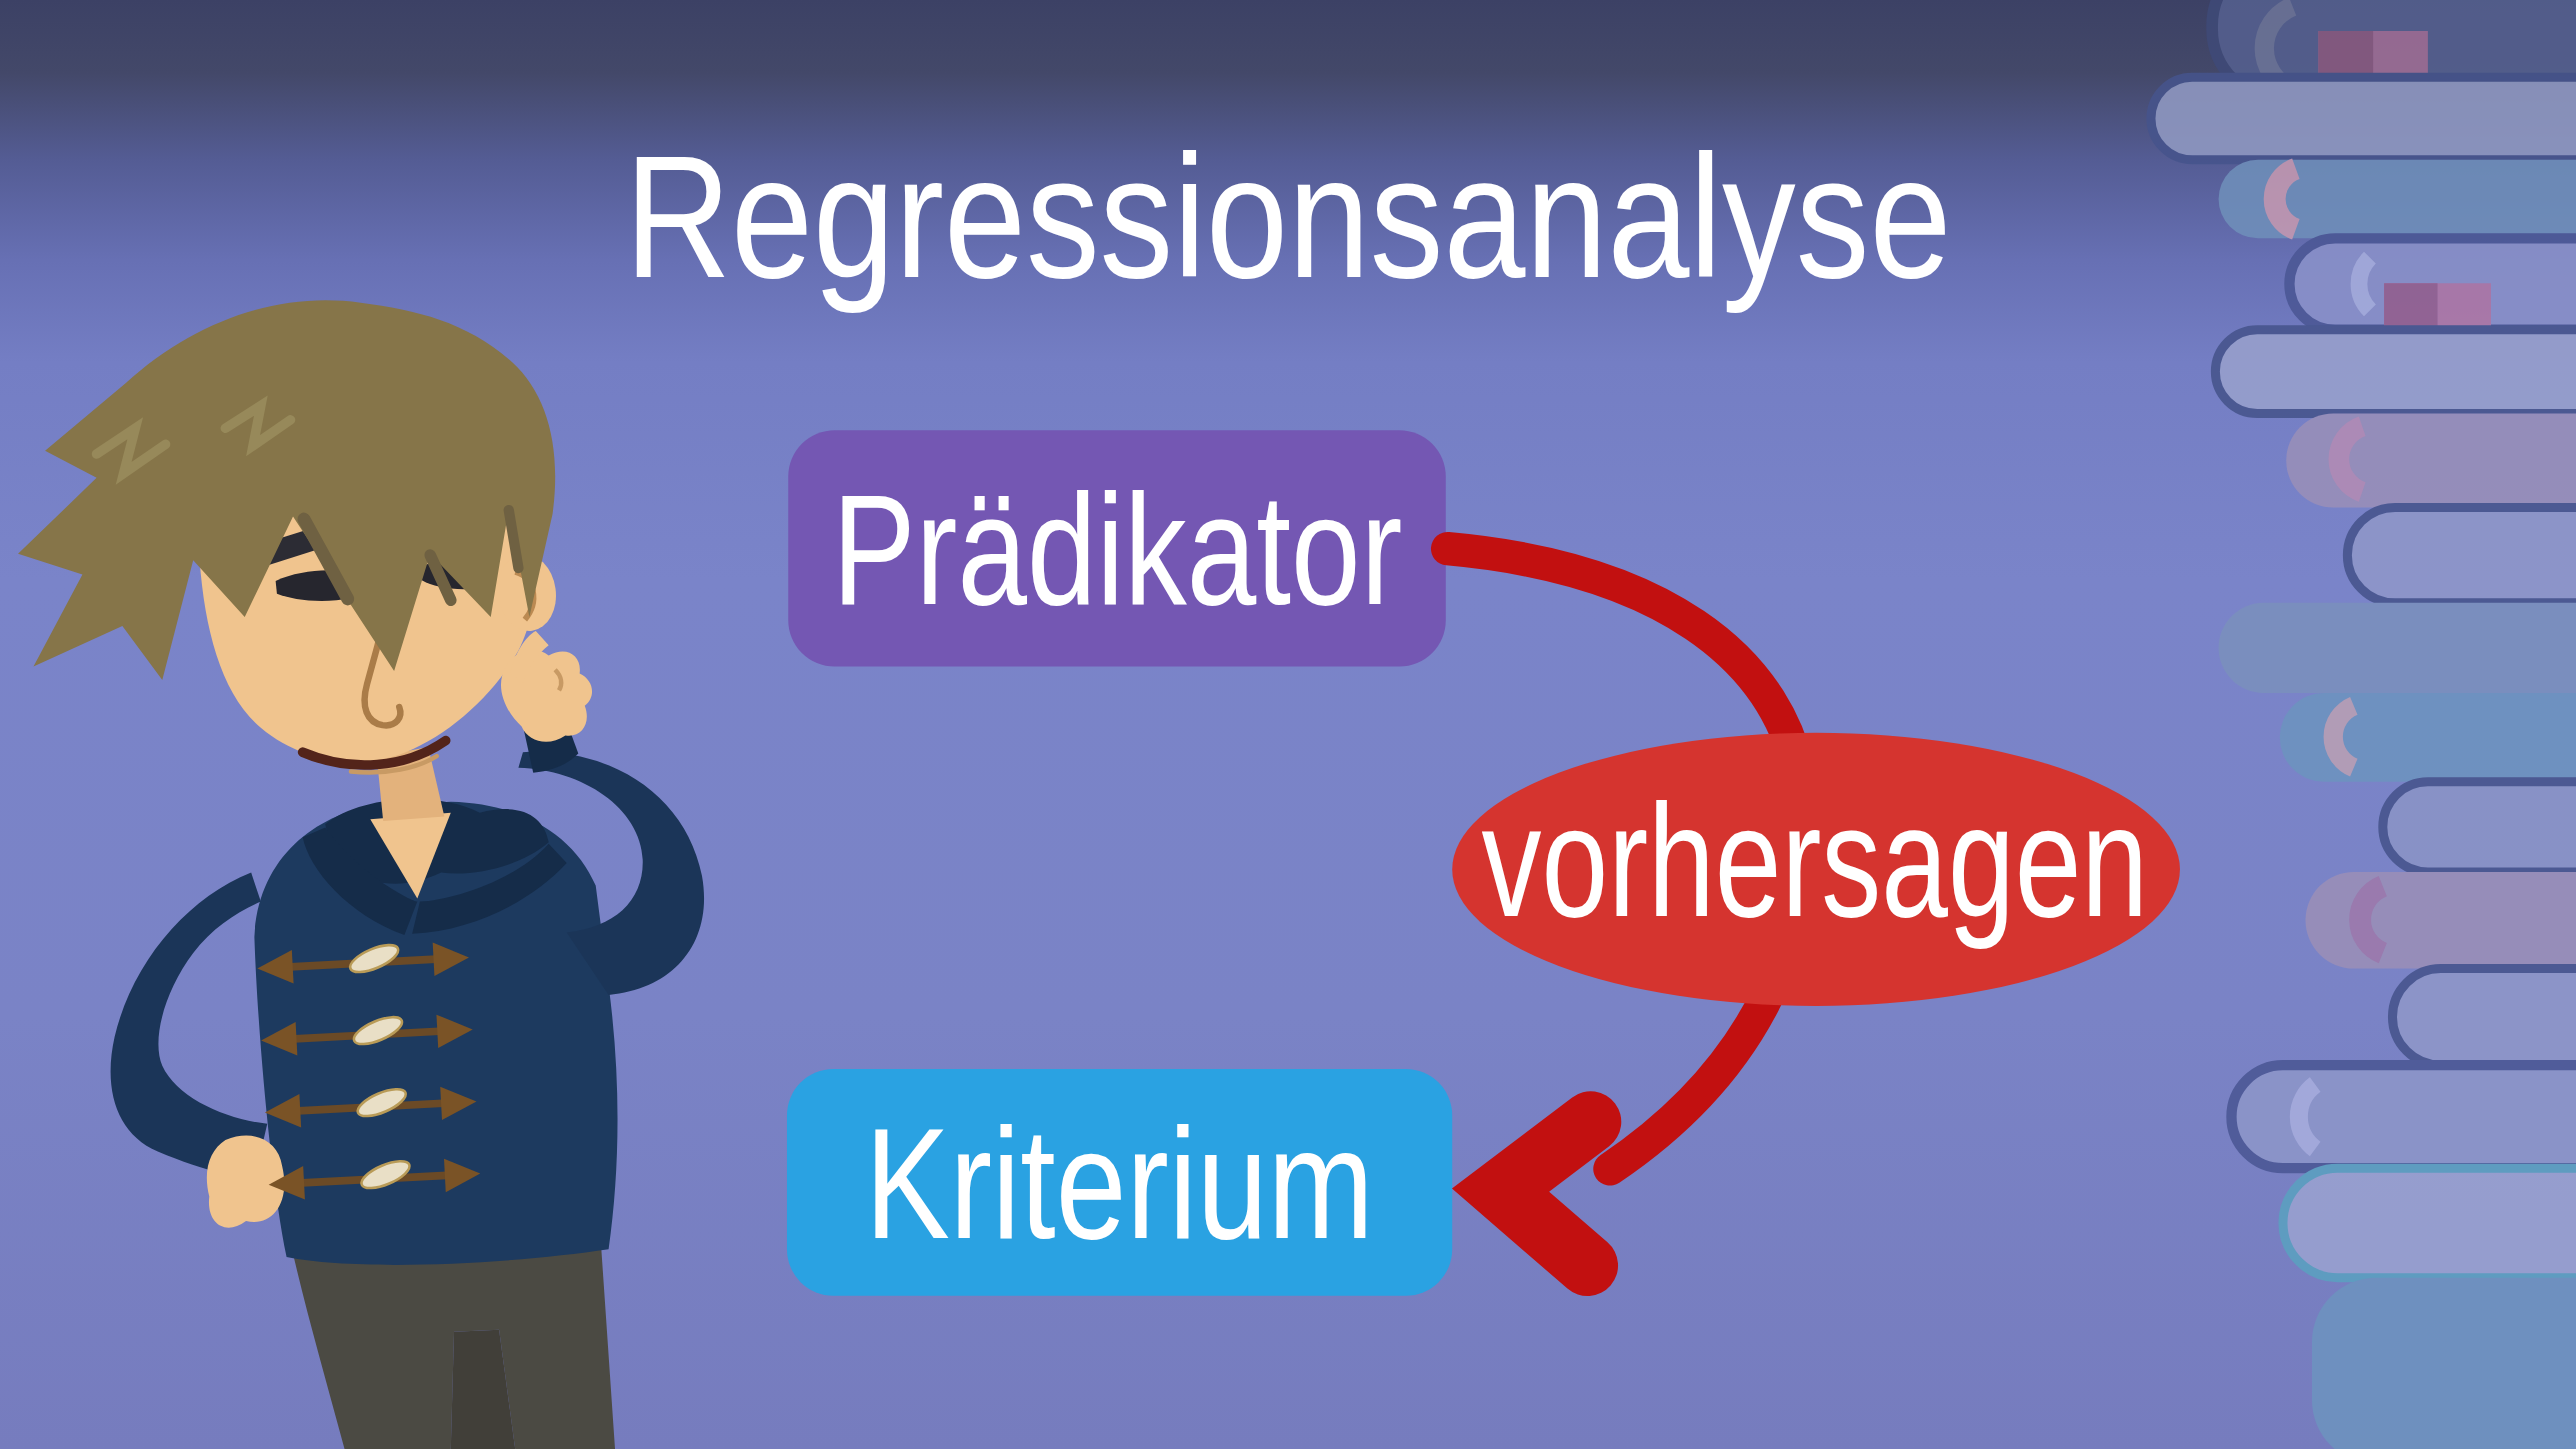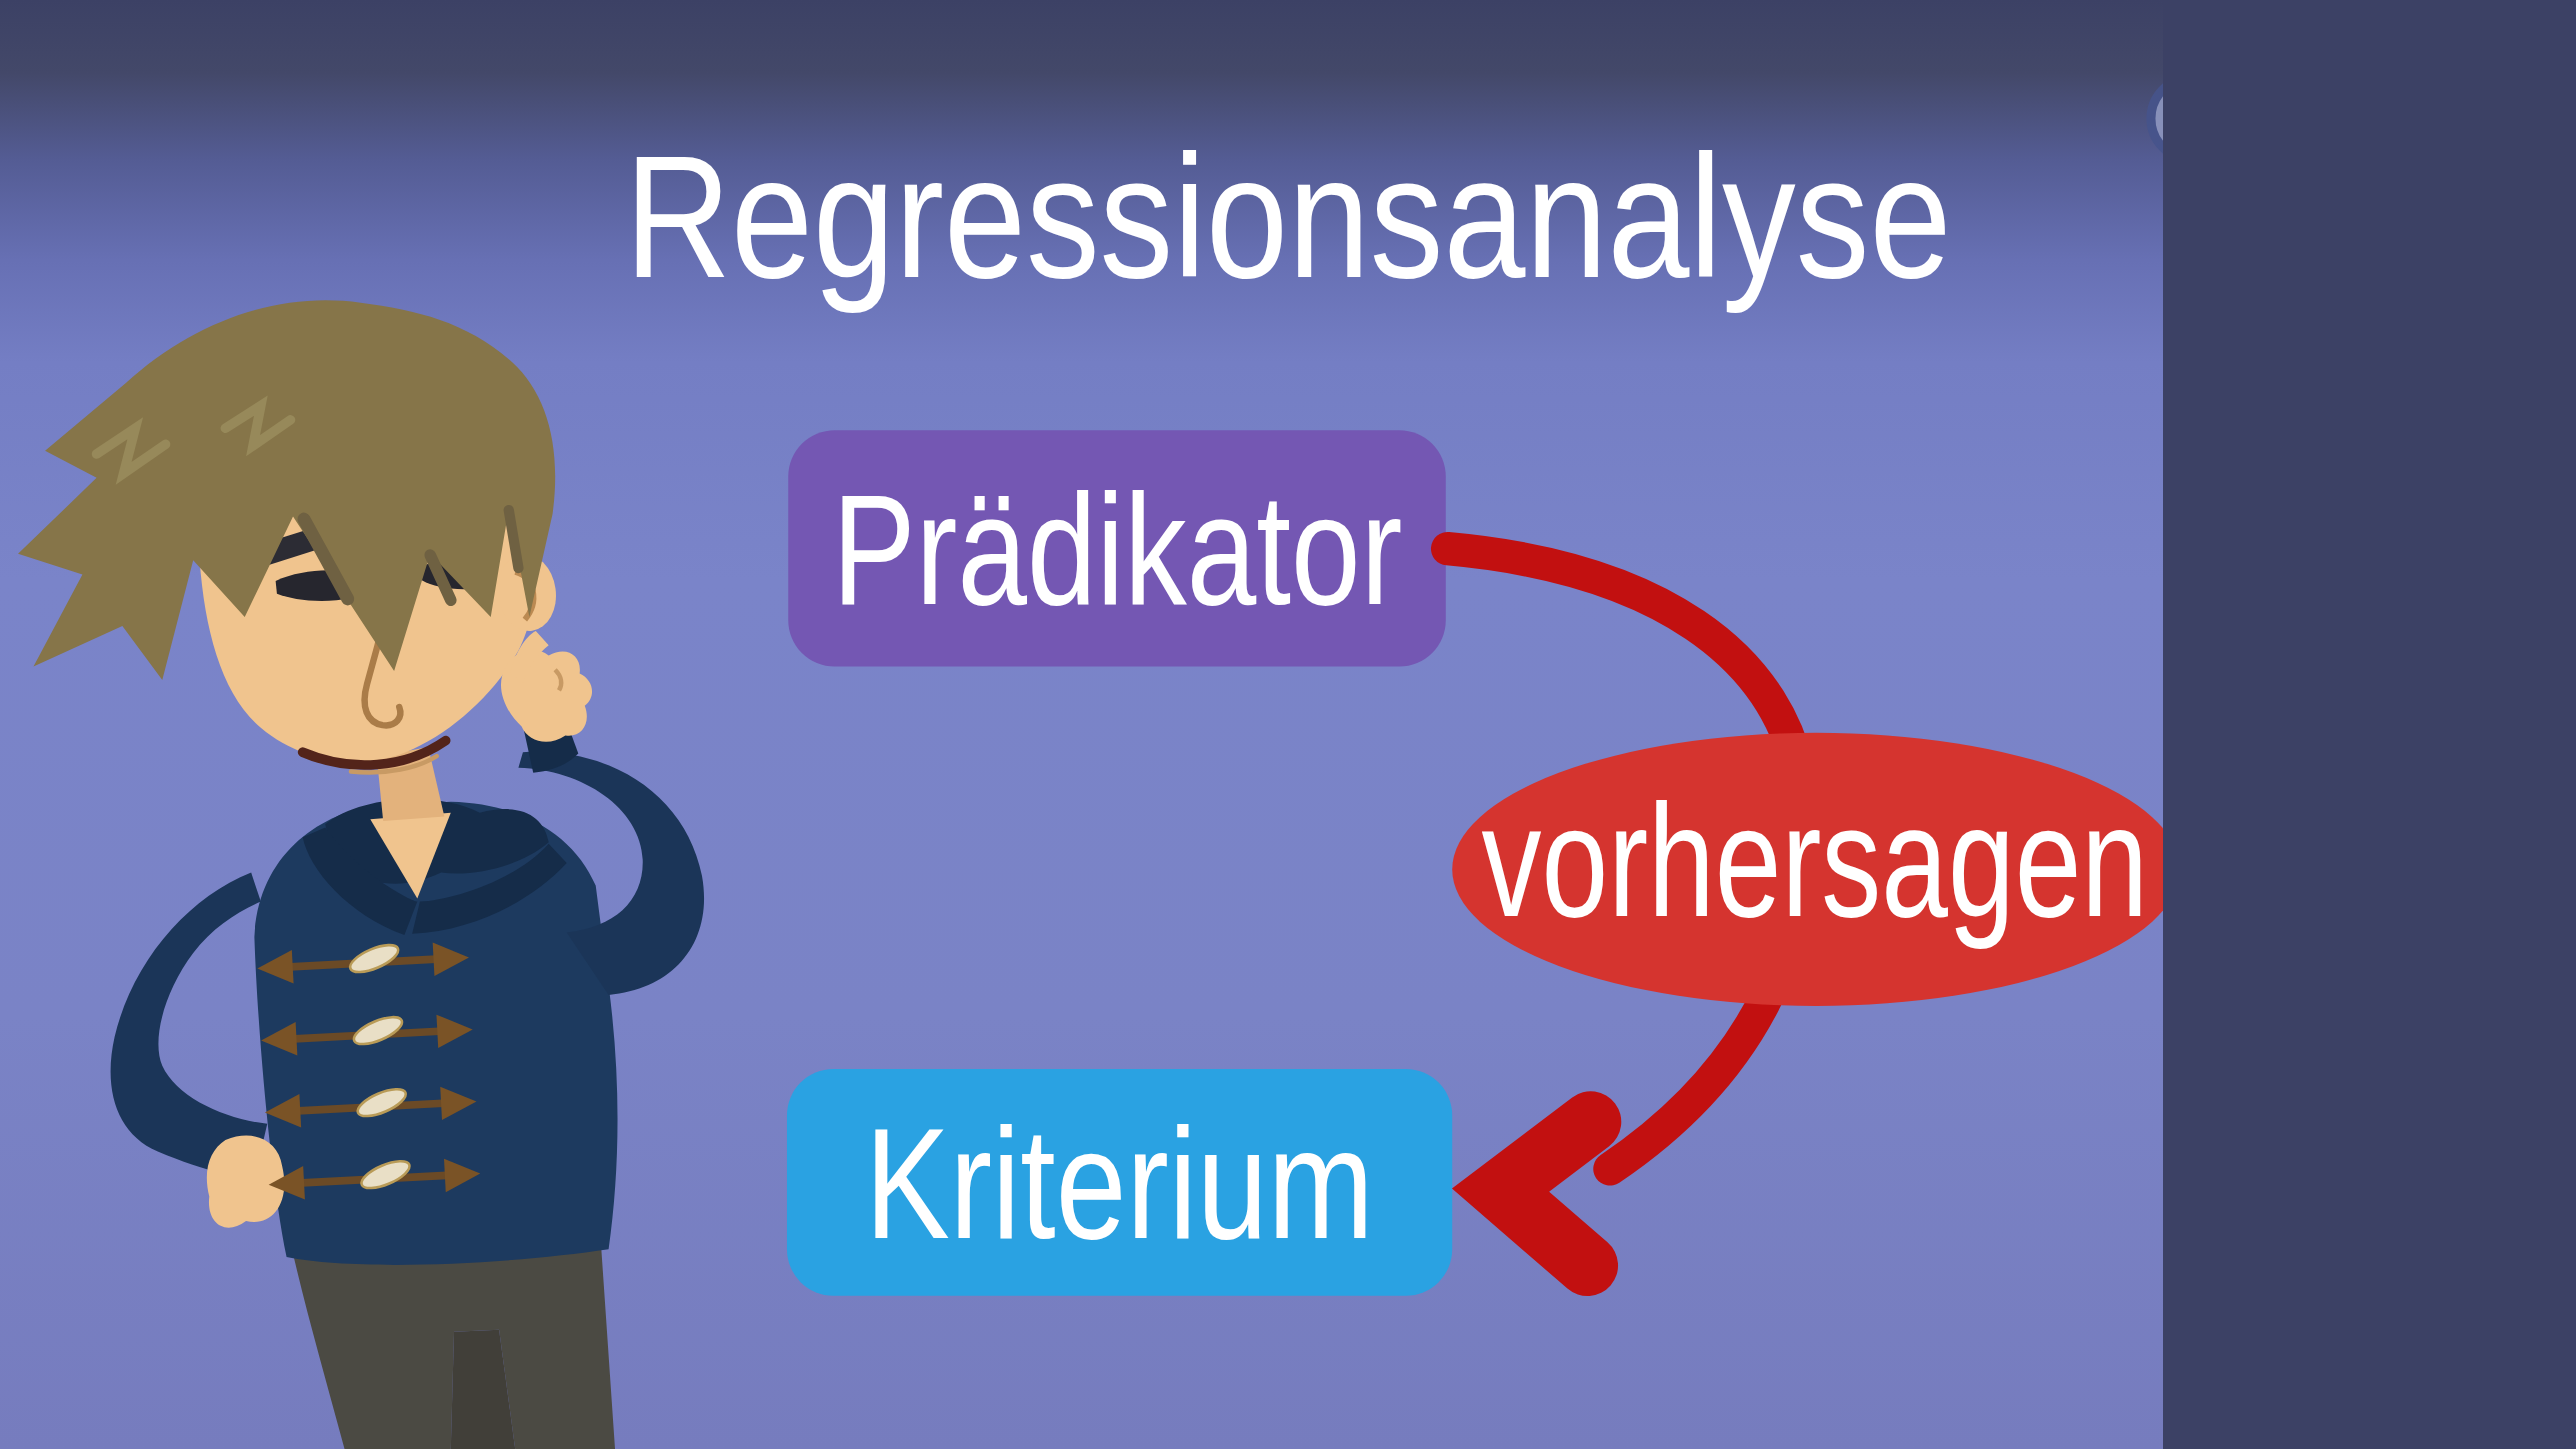--- a/index.html
+++ b/index.html
@@ -1,16 +1,16 @@
 <!DOCTYPE html>
 <html style="font-size:10.3px"><head>
 <meta charset="utf-8">
 <style>
   html,body{margin:0;padding:0;background:#3c4165;}
-  .stage{position:relative;width:2163px;height:1449px;overflow:hidden;}
+  .stage{position:relative;width:2576px;height:1449px;overflow:hidden;}
   svg{display:block;}
   text{font-family:"Liberation Sans","DejaVu Sans",sans-serif;fill:#ffffff;}
   .title-text{font-size:272px;}
   .box-text{font-size:246px;}
   .ellipse-text{font-size:248px;}
 </style>
 </head>
 <body>
 
 <div class="stage">

